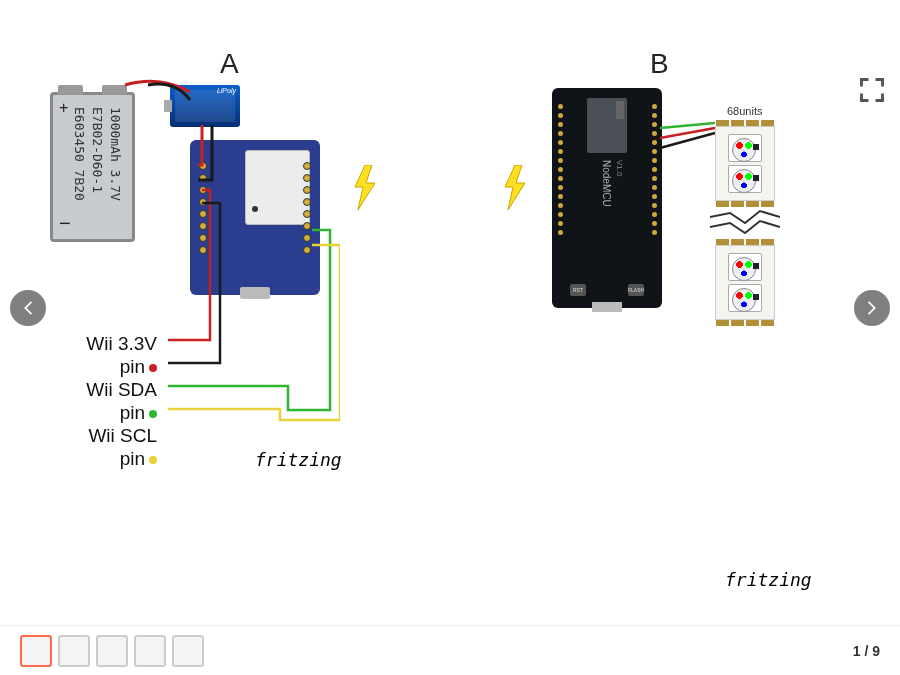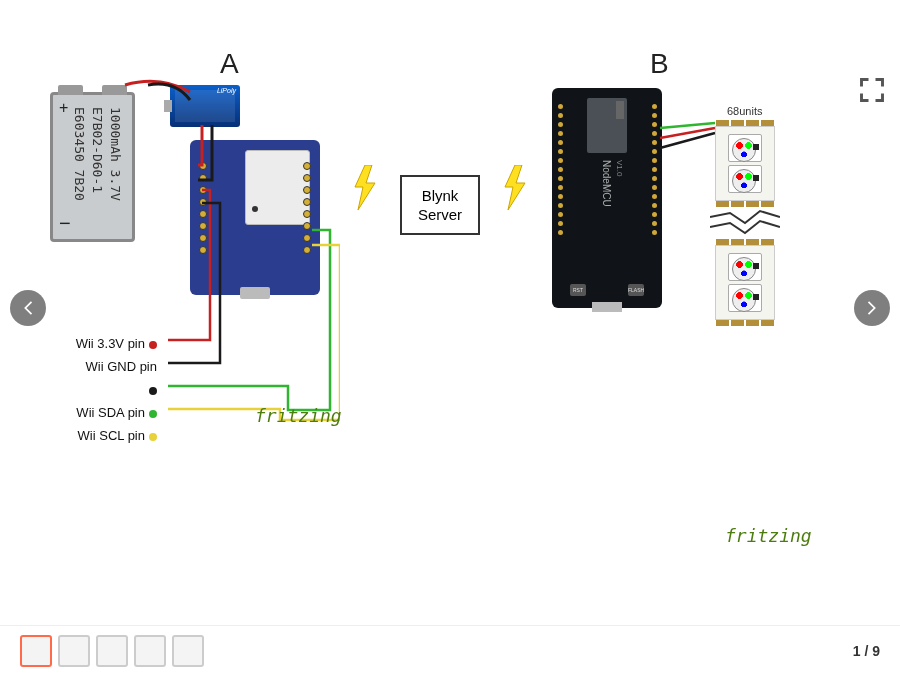--- a/index.html
+++ b/index.html
@@ -53,25 +53,25 @@
   .ledstrip { position:absolute; left:715px; top:90px; width:60px; }
   .led-seg { width:60px; background:#f5f5f0; border:1px solid #ccc; padding:4px 0;}
   .led-unit { width:34px; height:28px; margin:3px auto; background:#fff; border:1px solid #aaa; position:relative; border-radius:2px;}
   .led-unit::before { content:""; position:absolute; left:3px; top:3px; width:22px; height:22px; background:radial-gradient(circle at 30% 30%, #f00 15%, transparent 16%), radial-gradient(circle at 70% 30%, #0f0 15%, transparent 16%), radial-gradient(circle at 50% 70%, #00f 15%, transparent 16%), #eee; border-radius:50%; border:1px solid #888;}
   .led-unit::after { content:""; position:absolute; right:2px; top:9px; width:6px; height:6px; background:#222;}
   .led-pad { width:60px; height:6px; display:flex;}
   .led-pad span { flex:1; height:6px; background:#b38f3a; margin:0 1px;}
   .led-break { width:70px; height:28px; margin-left:-5px; stroke:#333; }
   .led-label { position:absolute; left:727px; top:75px; font-size:11px; color:#333;}
   
-  .wii-labels { position:absolute; left:75px; top:302px; font-size:13px; color:#111; line-height:23px;}
+  .wii-labels { position:absolute; left:75px; top:302px; font-size:19px; color:#111; line-height:23px;}
   .wii-labels div { text-align:right; width:90px; padding-right:8px;}
   .wdot { display:inline-block; width:8px; height:8px; border-radius:50%; margin-left:4px; vertical-align:middle;}
   
-  .fritz { font-family: monospace; font-size:18px; font-style:italic; color:#4d7c0f; position:absolute;}
+  .fritz { font-family: monospace; font-size:18px; font-style:italic; color:#000000; position:absolute;margin-top:44px;}
   .fr1 { left:255px; top:375px; } .fr2 { left:725px; top:495px;}
   
   .wire { position:absolute; pointer-events:none; }
   
   .carousel-nav { position:absolute; top:290px; width:36px; height:36px; background:rgba(0,0,0,0.5); border-radius:50%; color:#fff; display:flex; align-items:center; justify-content:center; font-size:20px; cursor:pointer;}
   .cn-l { left:10px;} .cn-r { right:10px;}
   .fullscreen { position:absolute; right:14px; top:46px; width:28px; height:28px; cursor:pointer;}
   
   .bottombar { position:absolute; left:0; bottom:0; width:900px; height:50px; background:#fff; border-top:1px solid #eee; display:flex; align-items:center; padding:0 20px;}
   .bb-thumbs { display:flex; gap:6px;}
@@ -130,32 +130,28 @@
     <path d="M162 55 L162 95 L158 95" stroke="#c62020" stroke-width="3" fill="none"></path>
     <path d="M172 55 L172 110 L158 110" stroke="#1a1a1a" stroke-width="3" fill="none"></path>
     <path d="M128 270 L170 270 L170 120 L162 120" stroke="#c62020" stroke-width="2.5" fill="none"></path>
     <path d="M128 293 L180 293 L180 133 L162 133" stroke="#1a1a1a" stroke-width="2.5" fill="none"></path>
     <path d="M128 316 L248 316 L248 340 L290 340 L290 160 L272 160" stroke="#2fb52f" stroke-width="2.5" fill="none"></path>
     <path d="M128 339 L240 339 L240 350 L300 350 L300 175 L272 175" stroke="#e7d23a" stroke-width="2.5" fill="none"></path>
   </svg>
 
   <div class="wii-labels">
     <div><span>Wii 3.3V pin</span><span class="wdot" style="background: rgb(198, 32, 32);"></span></div>
-    <div><span>Wii GND pin</span><span class="wdot" style="background: rgb(26, 26, 26);"></span></div>
     <div><span>Wii SDA pin</span><span class="wdot" style="background: rgb(47, 181, 47);"></span></div>
     <div><span>Wii SCL pin</span><span class="wdot" style="background: rgb(231, 210, 58);"></span></div>
   </div>
 
   <div class="lightning lt1">
     <svg viewBox="0 0 30 45">
         <polygon points="15,0 5,22 13,22 8,45 25,18 16,18 22,0" fill="#ffe020" stroke="#caa400" stroke-width="1"></polygon>
       </svg>
-  </div>
-  <div class="centerbox">
-    <div><span>Blynk</span><br><span>Server</span></div>
   </div>
   <div class="lightning lt2">
     <svg viewBox="0 0 30 45">
         <polygon points="15,0 5,22 13,22 8,45 25,18 16,18 22,0" fill="#ffe020" stroke="#caa400" stroke-width="1"></polygon>
       </svg>
   </div>
 
   <div class="nodemcu">
     <div class="nm-shield"></div>
     <div class="nm-txt">NodeMCU</div>

